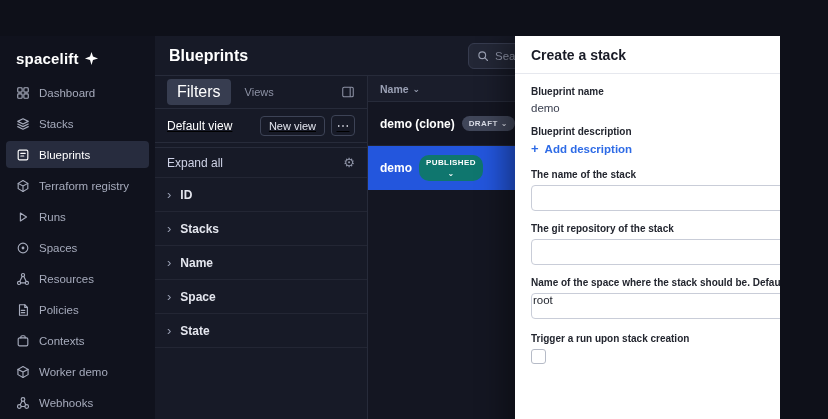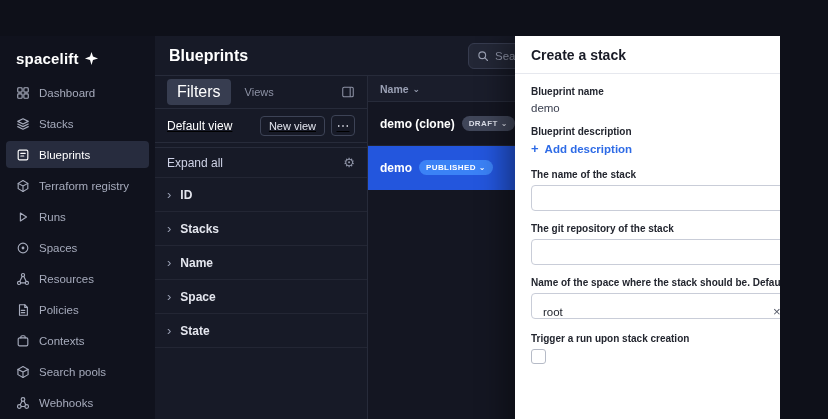--- a/index.html
+++ b/index.html
@@ -46,34 +46,34 @@
   
   .list-col { position:absolute; left:368px; top:40px; width:147px; bottom:0; background:#141622; z-index:1; }
   .list-header { height:26px; background:#1a1d2b; border-bottom:1px solid #272b3a; display:flex; align-items:center; gap:4px; padding:0 12px; color:#9aa0b4; font-size:10.5px; font-weight:600; cursor:pointer; }
   .sort-chev { font-size:9px; color:#9aa0b4; }
   .list-row { height:44px; display:flex; align-items:center; gap:7px; padding:0 12px; border-bottom:1px solid #20232f; cursor:pointer; }
   .row-name { color:#ffffff; font-size:12px; font-weight:600; white-space:nowrap; }
   .list-row.selected { background:#2356dd; border-bottom-color:#2356dd; }
   .badge { font-size:8px; font-weight:bold; letter-spacing:.4px; padding:3px 7px; border-radius:10px; display:flex; align-items:center; gap:3px; white-space:nowrap; cursor:pointer; }
   .badge-chev { font-size:8px; line-height:1; }
   .badge.draft { background:#404659; color:#dbdee8; }
-  .badge.published { background:#3b82f6; color:#ffffff; }
+  .badge.published { background:#0f766e; color:#ffffff;flex-direction:column; }
 
   
   .drawer { position:absolute; left:515px; top:0; width:313px; height:100%; background:#ffffff; z-index:5; box-shadow:-10px 0 26px rgba(0,0,0,.4); }
   .drawer-header { height:38px; display:flex; align-items:center; padding:0 16px; border-bottom:1px solid #e6e8ee; }
   .drawer-title { font-size:14px; font-weight:bold; color:#191b26; }
   .drawer-close { margin-left:auto; color:#343744; font-size:16px; cursor:pointer; line-height:1; }
   .drawer-body { padding:12px 16px 0; }
   .field-label { font-size:10px; font-weight:bold; color:#23262f; margin-bottom:5px; white-space:nowrap; overflow:hidden; }
   .field-value { font-size:11.5px; color:#3c4050; margin-bottom:12px; }
   .add-desc { display:flex; align-items:center; gap:6px; color:#2e6be6; font-size:11.5px; font-weight:600; margin-bottom:14px; cursor:pointer; }
   .add-desc .plus { font-size:13px; font-weight:bold; line-height:1; }
   .text-input { width:100%; height:26px; border:1px solid #c9cdd8; border-radius:4px; margin-bottom:12px; font-size:12px; padding:0 8px; color:#23262f; background:#ffffff; font-family:inherit; outline:none; display:block; }
-  .select { width:100%; height:26px; border:1px solid #c9cdd8; border-radius:4px; display:flex; align-items:flex-end; padding:0 11px; margin-bottom:14px; font-size:11.5px; color:#23262f; cursor:pointer; }
+  .select { width:100%; height:26px; border:1px solid #c9cdd8; border-radius:4px; display:flex; align-items:flex-start; padding:0 1px; margin-bottom:14px; font-size:11.5px; color:#23262f; cursor:pointer; }
   .clear-x { margin-left:auto; color:#555a68; font-size:13px; line-height:1; cursor:pointer; }
   .sel-chev { margin-left:11px; color:#555a68; font-size:10px; line-height:1; cursor:pointer; }
   .checkbox { width:15px; height:15px; border:1px solid #b6bbc7; border-radius:3px; background:#ffffff; cursor:pointer; }
   .drawer-footer { border-top:1px solid #e6e8ee; margin-top:15px; padding:10px 16px; display:flex; justify-content:flex-end; gap:8px; }
   .btn-cancel { background:#222534; color:#ffffff; font-size:11px; padding:6px 12px; border-radius:4px; border:none; font-family:inherit; cursor:pointer; }
   .btn-create { background:#8549f2; color:#ffffff; font-size:11px; font-weight:600; padding:6px 12px; border-radius:4px; border:none; font-family:inherit; cursor:pointer; }
 </style>
 </head>
 <body>
 
@@ -172,21 +172,21 @@
           </span>
         <span>Contexts</span>
       </div>
       <div class="nav-item">
         <span class="nav-icon">
             <svg viewBox="0 0 16 16">
               <path d="M8 1.8L13.8 5v6L8 14.2 2.2 11V5z"></path>
               <path d="M2.2 5L8 8l5.8-3M8 8v6.2"></path>
             </svg>
           </span>
-        <span>Search pools</span>
+        <span>Worker demo</span>
       </div>
       <div class="nav-item">
         <span class="nav-icon">
             <svg viewBox="0 0 16 16">
               <circle cx="8" cy="4" r="2.1"></circle>
               <circle cx="3.8" cy="12" r="2.1"></circle>
               <circle cx="12.2" cy="12" r="2.1"></circle>
               <path d="M6.9 5.8L4.8 9.9M9.1 5.8l2.1 4.1M5.9 12h4.2"></path>
             </svg>
           </span>

